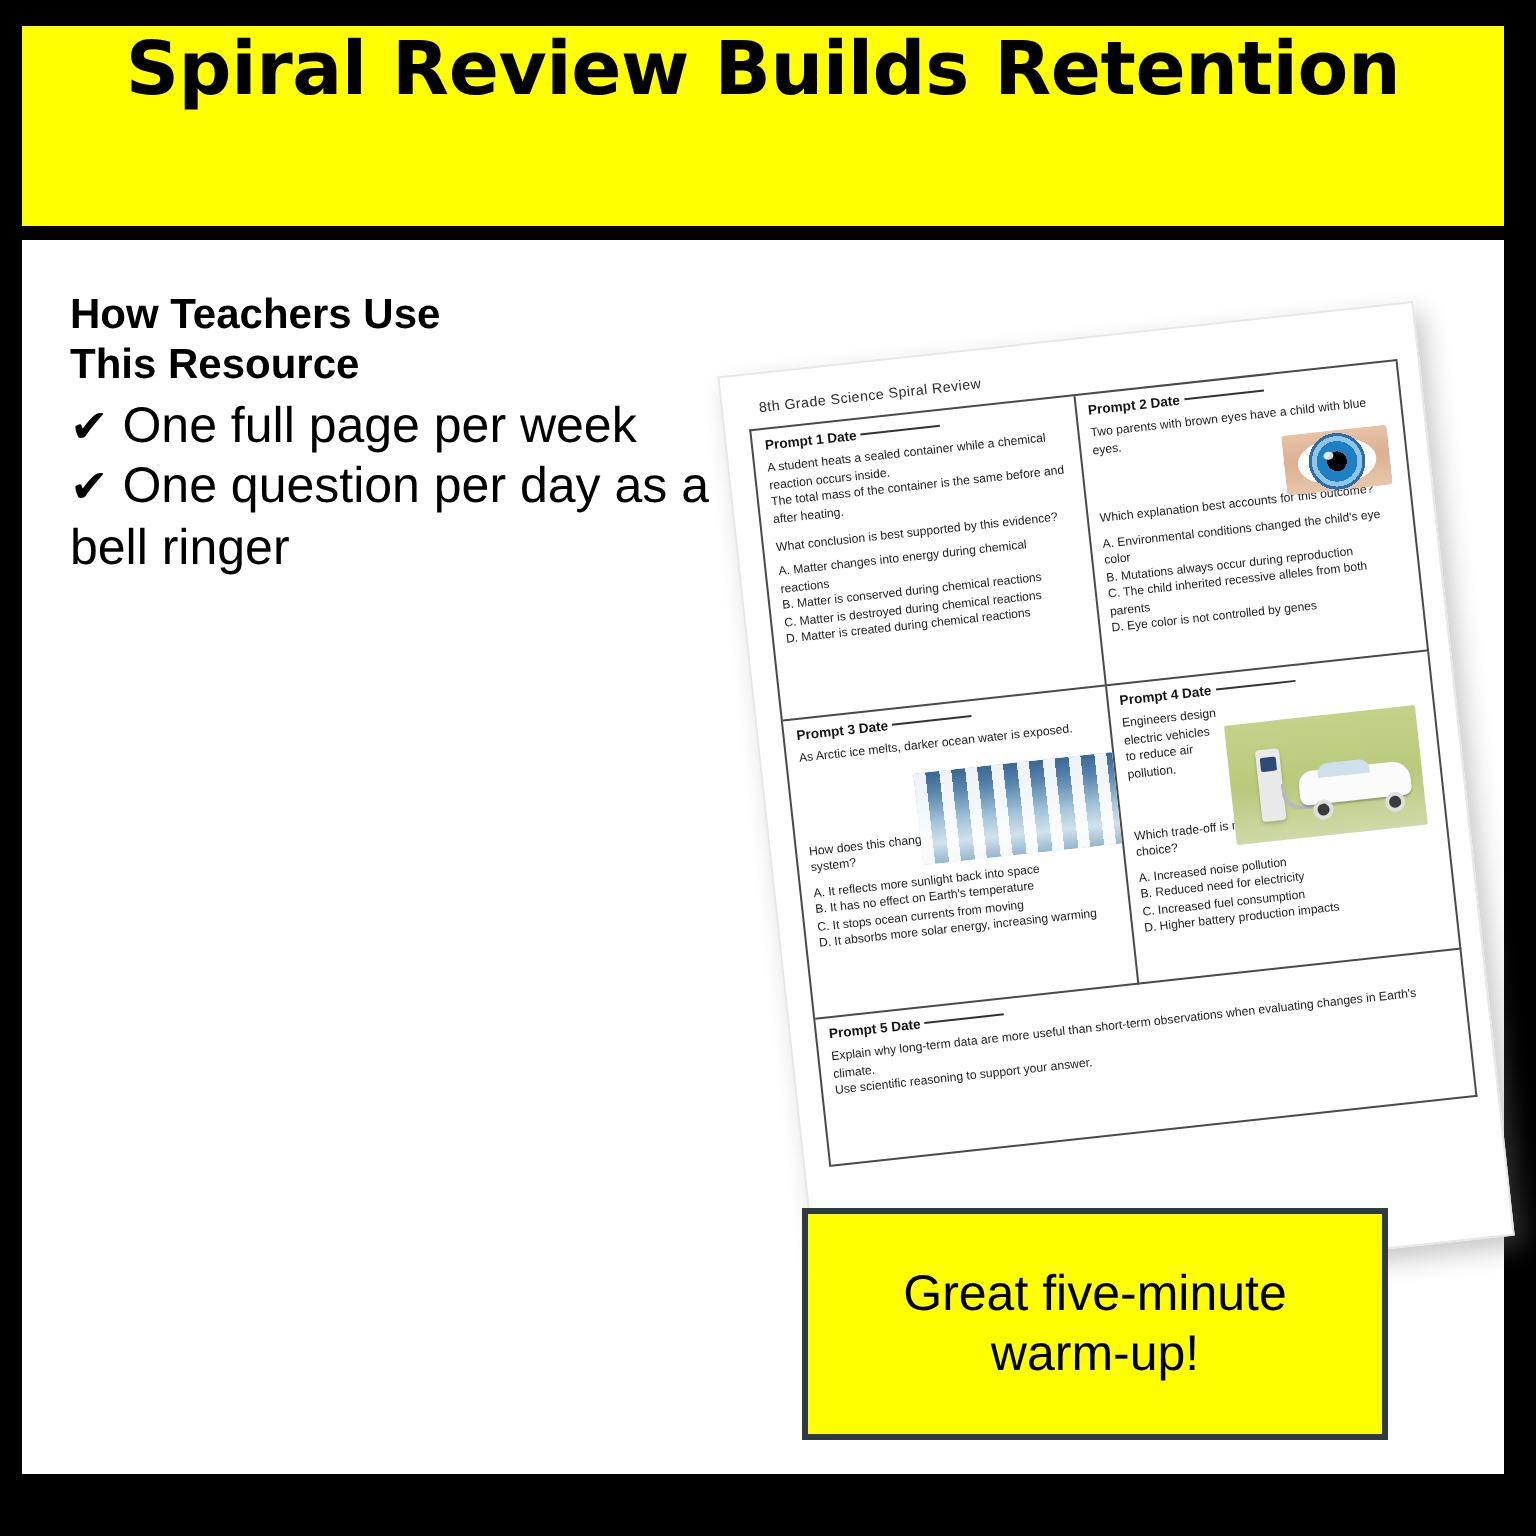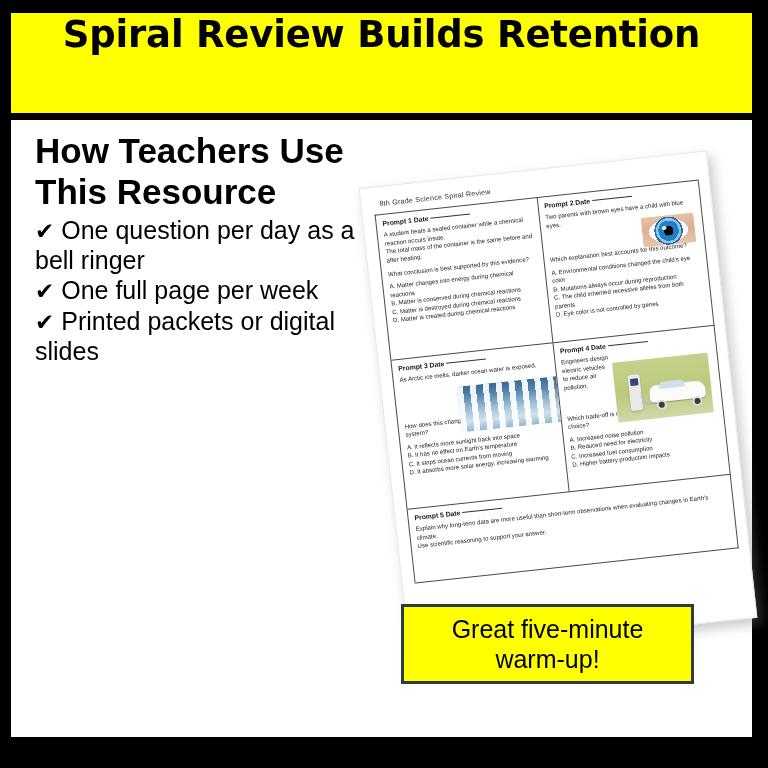--- a/index.html
+++ b/index.html
@@ -56,24 +56,24 @@
 
   
   #copy-block {
     position: absolute;
     left: 35px;
     top: 130px;
     width: 330px;
     color: #000000;
   }
   #copy-heading {
-    font-size: 35px;
+    font-size: 21px;
     font-weight: bold;
     line-height: 1.18;
-    margin: 0 0 2px 0;
+    margin: 16px 0 2px 0;
     white-space: pre-line;
   }
   .bullet-line {
     font-size: 25px;
     line-height: 1.2;
     margin: 0;
     white-space: pre-line;
   }
   .check-mark {
     font-family: "DejaVu Sans", sans-serif;
@@ -270,21 +270,21 @@
     border-radius: 0 0 0 10px;
   }
   .p-stem.narrow { width: 48px; }
 
   
   #callout {
     position: absolute;
     left: 401px;
     top: 604px;
     width: 293px;
-    height: 80px;
+    height: 116px;
     background: #FFFF00;
     border: 3px solid #2f3b42;
     box-sizing: border-box;
     display: flex;
     align-items: center;
     justify-content: center;
     text-align: center;
   }
   #callout-text {
     font-size: 25px;
@@ -301,26 +301,25 @@
   <div id="title-banner">
     <div id="title-text">Spiral Review Builds Retention</div>
   </div>
 
   <div id="body-panel"></div>
 
   <div id="copy-block">
     <div id="copy-heading">How Teachers Use
 This Resource</div>
 
+    <div class="bullet-line"><span class="check-mark">✔</span><span> One full page per week</span></div>
+
     <div class="bullet-line"><span class="check-mark">✔</span><span> One question per day as a bell ringer</span></div>
 
-    <div class="bullet-line"><span class="check-mark">✔</span><span> One full page per week</span></div>
-
-
-    <div class="bullet-line"><span class="check-mark">✔</span><span> Printed packets or digital slides</span></div>
+
   </div>
 
   <div id="worksheet-wrap">
     <div id="worksheet-shadow"></div>
     <div id="worksheet">
 
       <div id="ws-title">8th Grade Science Spiral Review</div>
 
       <div class="ws-grid">
 

